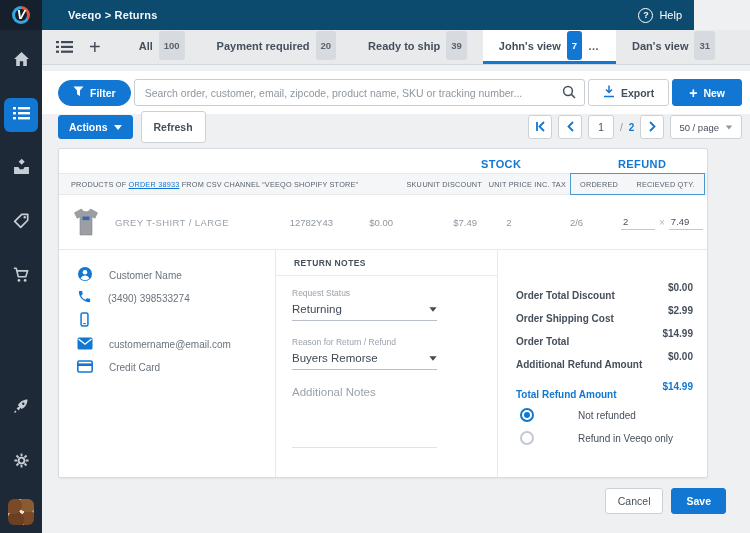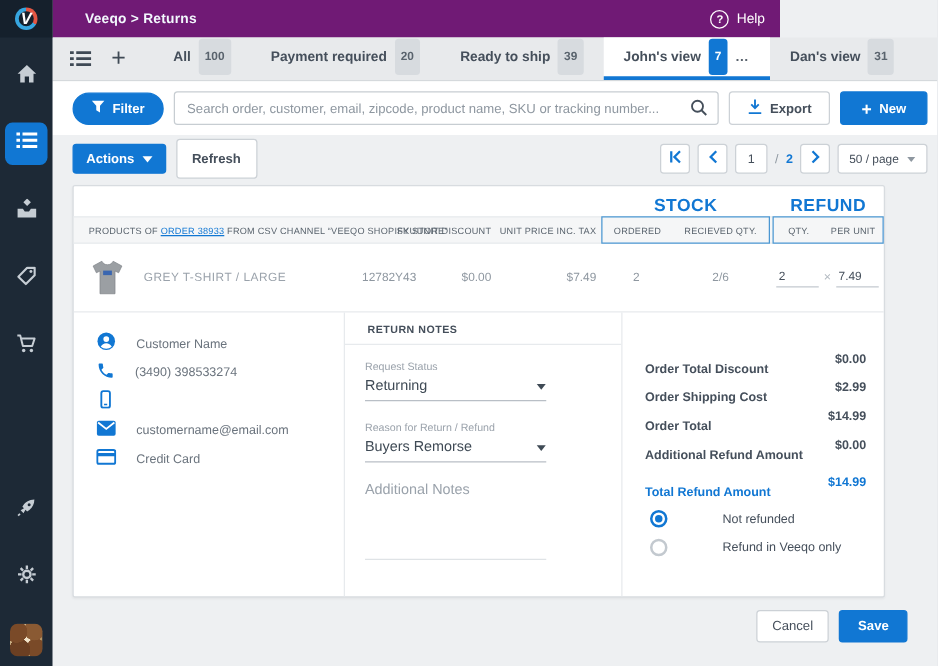--- a/index.html
+++ b/index.html
@@ -21,39 +21,39 @@
   .avatar { width:26px; height:26px; border-radius:6px; margin-bottom:8px;
     background:
       radial-gradient(circle at 20% 25%, #7a4a28 0 30%, transparent 31%),
       radial-gradient(circle at 75% 20%, #8a5a33 0 28%, transparent 29%),
       radial-gradient(circle at 30% 80%, #6b3f22 0 30%, transparent 31%),
       radial-gradient(circle at 80% 75%, #7a4a28 0 26%, transparent 27%),
       radial-gradient(circle at 50% 50%, #f0e2c8 0 18%, transparent 19%),
       linear-gradient(135deg,#d8c09a,#a9854f); }
 
   
-  .topbar { position:absolute; left:42px; top:0; width:582px; height:30px; background:#701a75; display:flex; align-items:center; padding:0 12px 0 26px; }
+  .topbar { position:absolute; left:42px; top:0; width:652px; height:30px; background:#0c4a6e; display:flex; align-items:center; padding:0 12px 0 26px; }
   .breadcrumb { color:#f2f8fd; font-size:11px; font-weight:bold; letter-spacing:.2px; }
   .topbar-right { margin-left:auto; display:flex; align-items:center; gap:6px; color:#fff; cursor:pointer; }
   .help-circle { width:15px; height:15px; border:1.5px solid #fff; border-radius:50%; font-size:9px; font-weight:bold; display:flex; align-items:center; justify-content:center; }
   .help-label { font-size:11px; }
 
   
   .tabbar { position:absolute; left:42px; top:30px; width:708px; height:35px; background:#e8eaec; border-bottom:1px solid #d5d9dc; display:flex; align-items:stretch; }
   .tab-icons { display:flex; align-items:center; gap:16px; padding:0 22px 0 14px; }
   .tab-icon-btn { cursor:pointer; display:flex; align-items:center; }
   .plus-glyph { font-size:20px; font-weight:400; color:#3f4a55; line-height:1; }
   .tab { display:flex; align-items:center; gap:6px; padding:0 16px; font-size:11px; font-weight:bold; color:#454f5b; border-bottom:3px solid transparent; cursor:pointer; white-space:nowrap; }
   .tab.active { background:#fff; border-bottom-color:#1177d3; }
   .badge { background:#d7dbdf; color:#59636d; font-size:9.5px; font-weight:bold; border-radius:3px; padding:10px 5px; line-height:1; }
   .badge.blue { background:#1177d3; color:#fff; }
   .tab-more { color:#59636d; font-weight:bold; font-size:11px; letter-spacing:1px; }
 
   
-  .toolbar { position:absolute; left:42px; top:65px; width:708px; height:43px; background:#fff; display:flex; align-items:center; padding:0 8px 0 16px; gap:8px; }
+  .toolbar { position:absolute; left:42px; top:71px; width:708px; height:43px; background:#fff; display:flex; align-items:center; padding:0 8px 0 16px; gap:3px; }
   .btn { display:inline-flex; align-items:center; justify-content:center; gap:6px; border-radius:3px; font-size:10.5px; font-weight:bold; cursor:pointer; white-space:nowrap; }
   .btn-blue { background:#1177d3; color:#fff; border:1px solid #1177d3; }
   .btn-white { background:#fff; color:#454f5b; border:1px solid #ccd1d6; }
   .filter-btn { height:26px; padding:0 14px; border-radius:13px; }
   .search-wrap { flex:1; position:relative; }
   .search-input { width:100%; height:27px; border:1px solid #c7cdd2; border-radius:3px; padding:0 32px 0 10px; font-size:10.5px; color:#454f5b; font-family:inherit; outline:none; background:#fff; }
   .search-input::placeholder { color:#8e97a0; }
   .search-icon { position:absolute; right:9px; top:6px; cursor:pointer; }
   .export-btn { height:27px; padding:0 14px; }
   .new-btn { height:27px; padding:0 16px; }
@@ -68,21 +68,21 @@
   .pg-btn { width:24px; height:24px; display:flex; align-items:center; justify-content:center; background:#fff; border:1px solid #ccd1d6; border-radius:3px; cursor:pointer; }
   .pg-box { width:26px; height:24px; display:flex; align-items:center; justify-content:center; background:#fff; border:1px solid #ccd1d6; border-radius:3px; font-size:10px; color:#454f5b; }
   .pg-sep { color:#8e97a0; font-size:10px; }
   .pg-total { color:#1177d3; font-size:10px; font-weight:bold; cursor:pointer; }
   .pg-size { height:24px; min-width:66px; display:flex; align-items:center; justify-content:space-between; gap:6px; background:#fff; border:1px solid #ccd1d6; border-radius:3px; padding:0 8px; font-size:9.5px; color:#454f5b; cursor:pointer; }
   .pg-size .caret { border-top-color:#8e97a0; transform:scale(.8); }
 
   
   .card { position:absolute; left:58px; top:148px; width:650px; height:330px; background:#fff; border:1px solid #d8dce0; border-radius:2px; box-shadow:0 1px 2px rgba(0,0,0,.05); display:flex; flex-direction:column; }
   .grp-row { height:24px; display:flex; align-items:center; padding-top:6px; }
-  .grp-title { font-size:14px; font-weight:bold; color:#1177d3; text-align:center; letter-spacing:.4px; }
+  .grp-title { font-size:11px; font-weight:bold; color:#1177d3; letter-spacing:.4px; }
   .flex-row { display:flex; align-items:center; }
   .c-product { flex:1; min-width:0; padding-left:12px; }
   .c-sku { width:46px; text-align:right; }
   .c-disc { width:60px; text-align:right; }
   .c-price { width:84px; text-align:right; }
   .c-gap { width:4px; }
   .c-stock { width:135px; }
   .c-gap2 { width:2px; }
   .c-refund { width:89px; }
   .thead { height:22px; background:#f5f6f7; border-top:1px solid #e7eaed; border-bottom:1px solid #e7eaed; font-size:7.3px; font-weight:normal; color:#59636d; letter-spacing:.2px; }
@@ -338,24 +338,20 @@
       </div>
       <div class="c-sku">SKU</div>
       <div class="c-disc">UNIT DISCOUNT</div>
       <div class="c-price">UNIT PRICE INC. TAX</div>
       <div class="c-gap"></div>
       <div class="c-stock group-box">
         <div class="gcell1">ORDERED</div>
         <div class="gcell2">RECIEVED QTY.</div>
       </div>
       <div class="c-gap2"></div>
-      <div class="c-refund group-box">
-        <div class="gcell1" style="width:40px">QTY.</div>
-        <div class="gcell2">PER UNIT</div>
-      </div>
     </div>
 
     <div class="prow flex-row">
       <div class="c-product prod-cell">
         <span class="thumb">
           <svg width="28" height="30" viewBox="0 0 28 30">
               <path d="M9.5 2 2.5 5.8l2.6 5.4 2.9-1.4V28h12V9.8l2.9 1.4 2.6-5.4L18.5 2c-.9 1.8-2.4 2.8-4.5 2.8S10.4 3.8 9.5 2Z" fill="#9b9fa3" stroke="#83878c" stroke-width=".6"></path>
               <rect x="10.5" y="9.5" width="7" height="3.6" fill="#3a66b0"></rect>
             </svg>
         </span>

